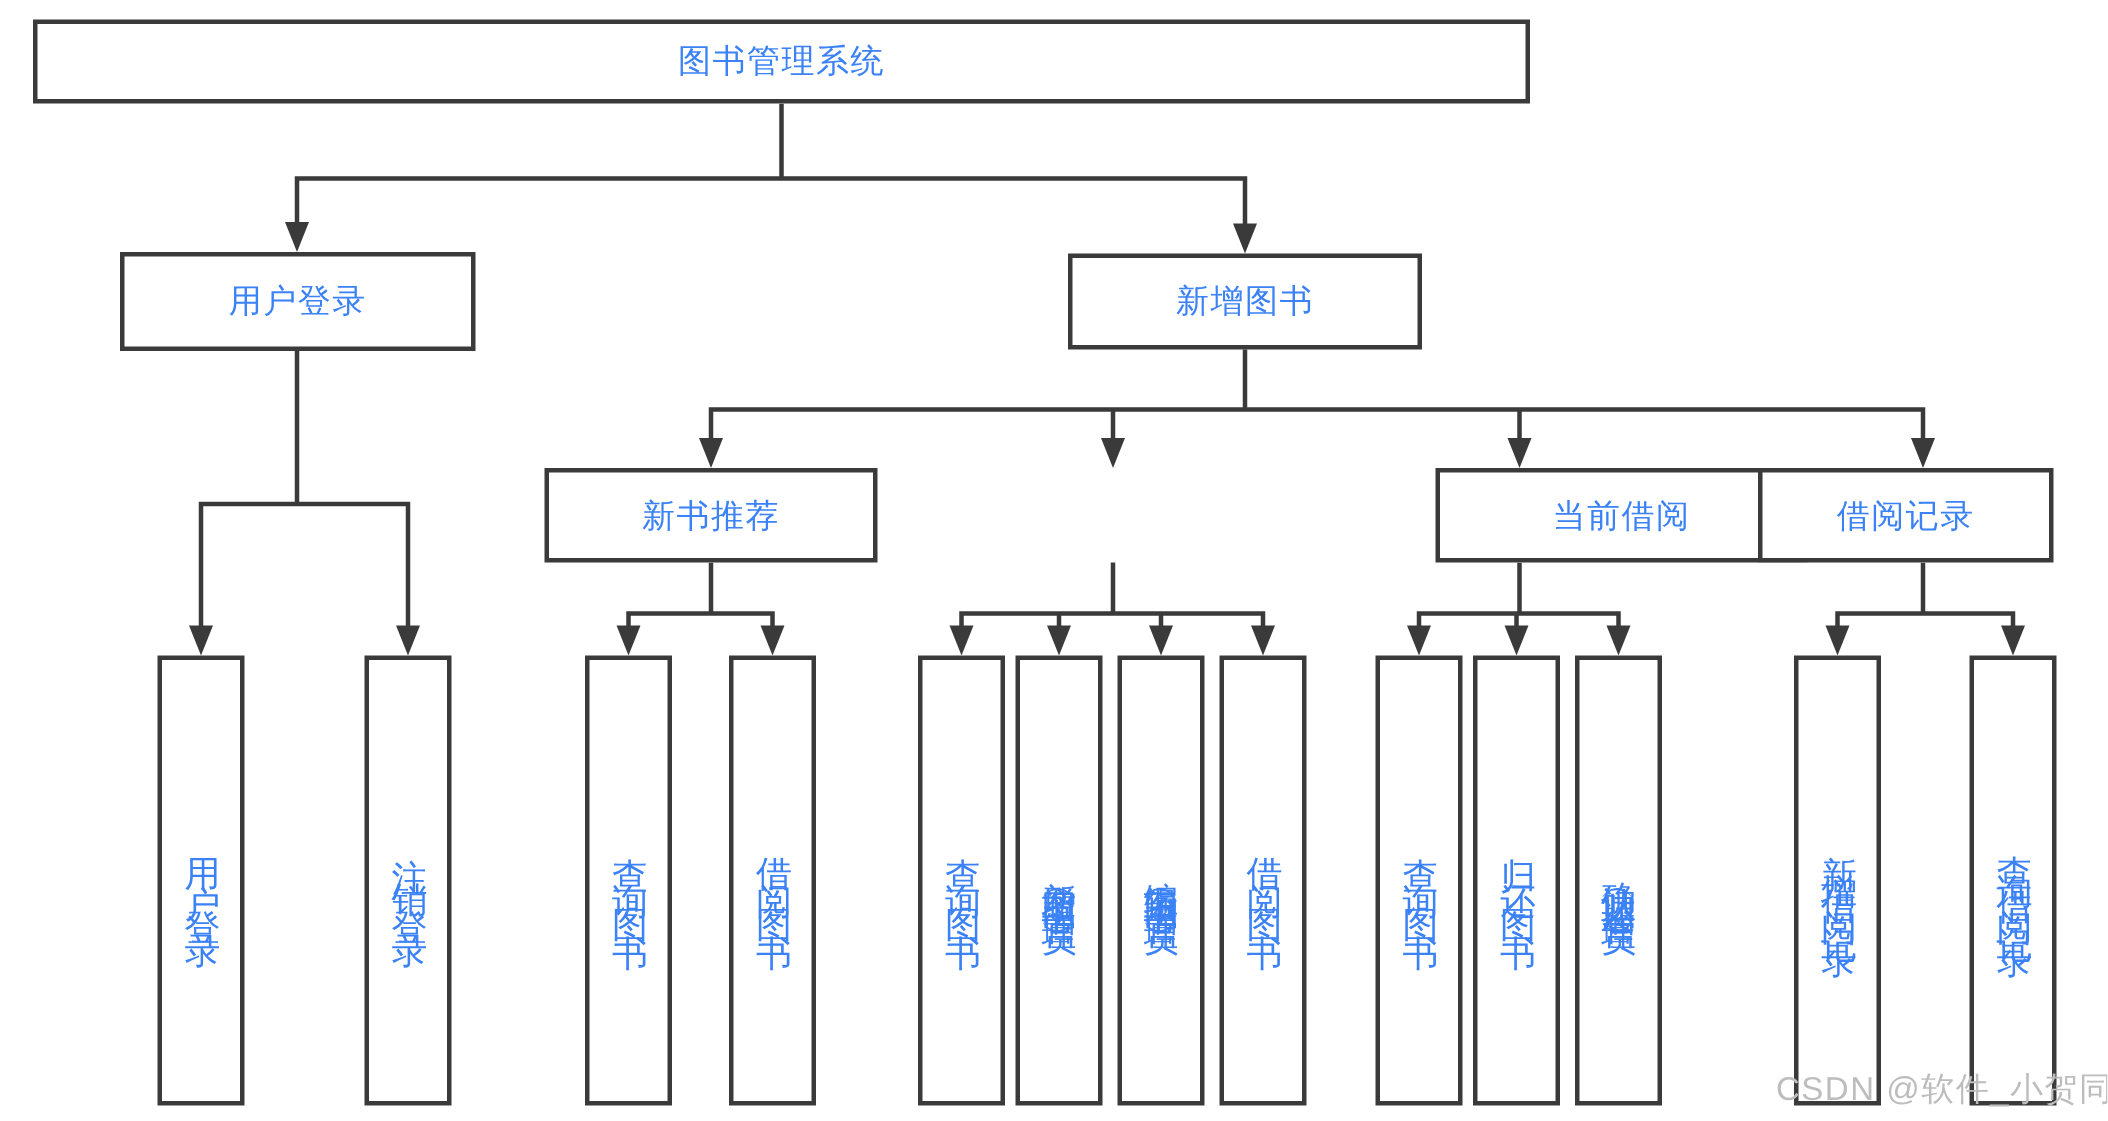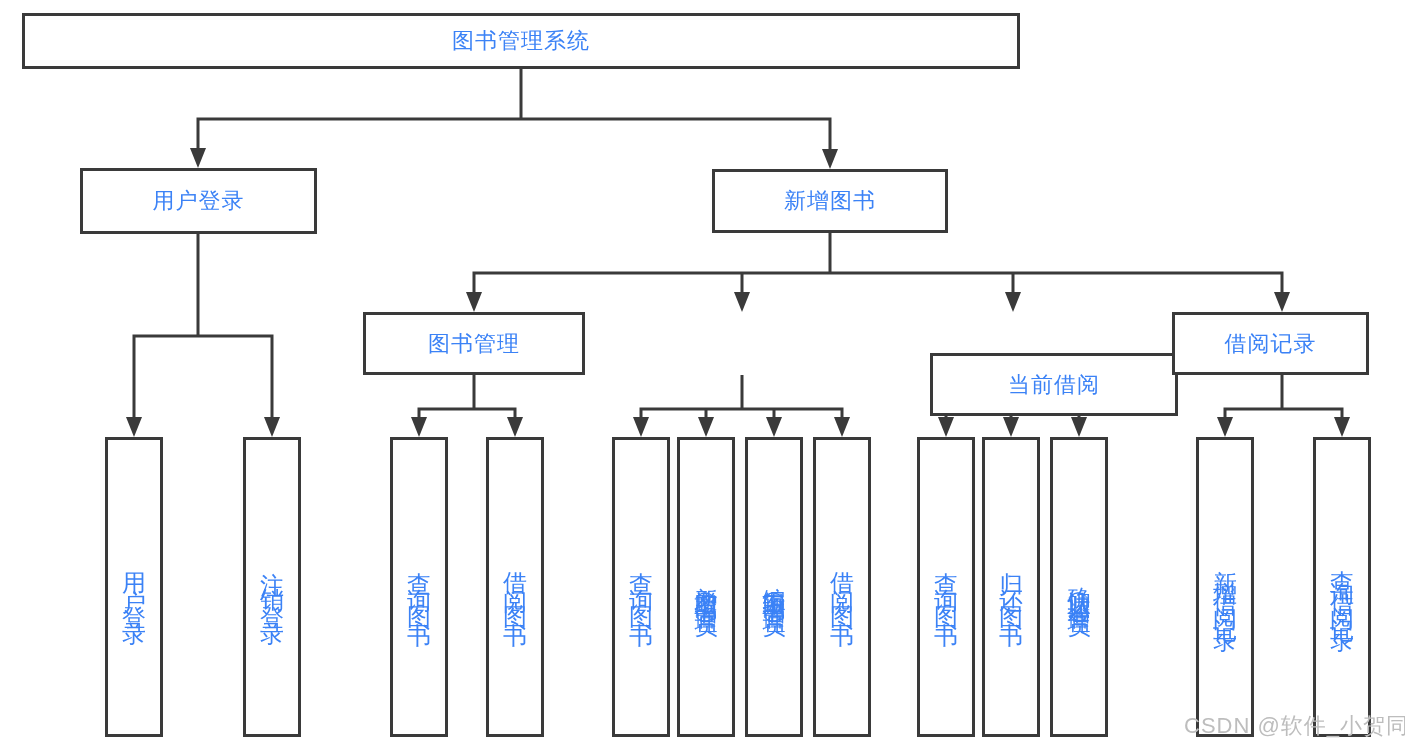--- a/index.html
+++ b/index.html
@@ -102,23 +102,23 @@
   </div>
 
   <div class="box hbox lvl2-a">
     <span>用户登录</span>
   </div>
   <div class="box hbox lvl2-b">
     <span>新增图书</span>
   </div>
 
   <div class="box hbox lvl3" style="left:363px;width:222px;">
-    <span>图书管理</span>
+    <span>新书推荐</span>
   </div>
-  <div class="box hbox lvl3" style="left:930px;width:248px;margin-top:41px;">
+  <div class="box hbox lvl3" style="left:957px;width:248px;">
     <span>当前借阅</span>
   </div>
   <div class="box hbox lvl3" style="left:1172px;width:197px;">
     <span>借阅记录</span>
   </div>
 
   <div class="box leaf gap-lg" style="left:105px;">
     <span>用户登录</span>
   </div>
   <div class="box leaf gap-lg" style="left:243px;">

